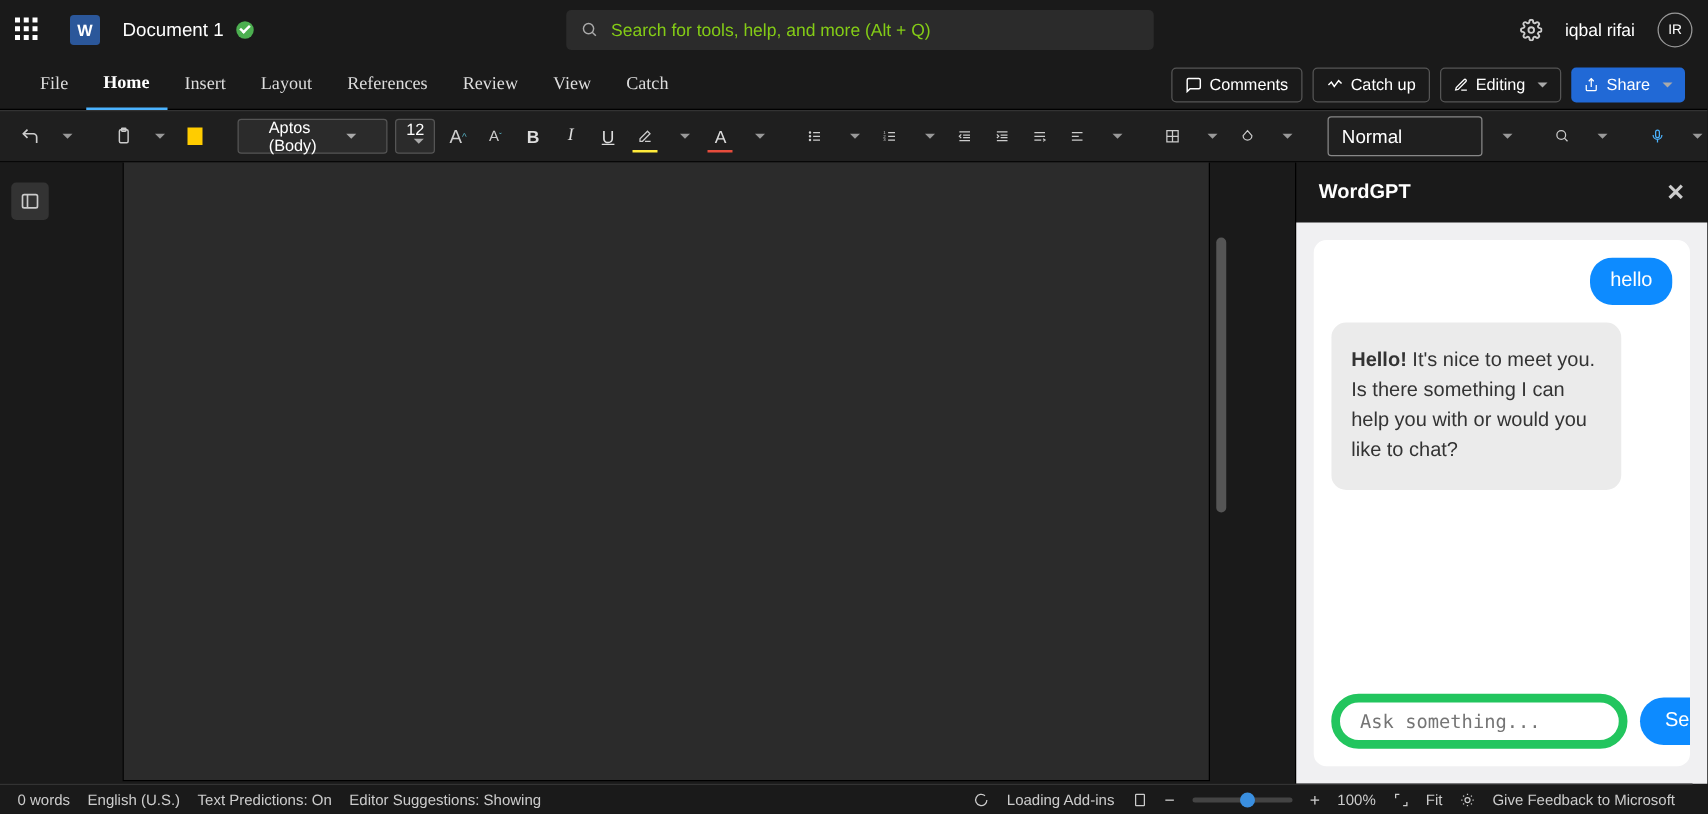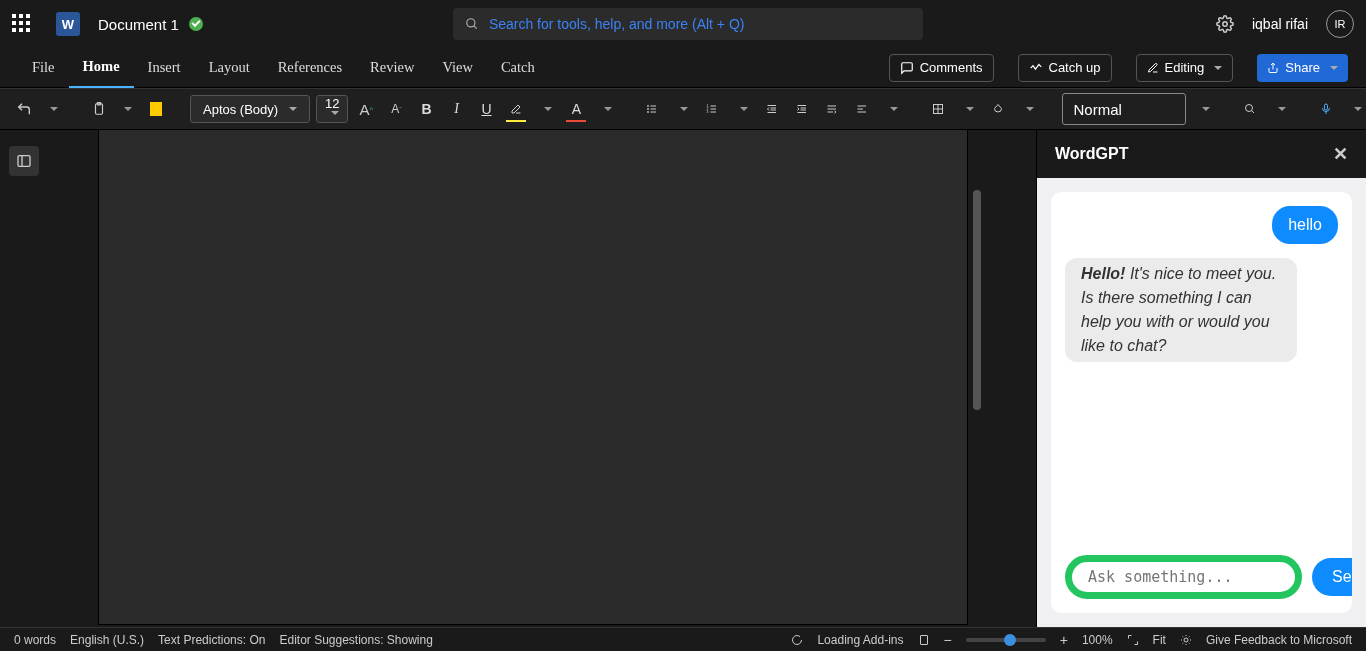--- a/index.html
+++ b/index.html
@@ -5,39 +5,39 @@
 * { box-sizing: border-box; margin: 0; padding: 0; }
 body { width: 1366px; height: 651px; background: #1a1a1a; font-family: "Segoe UI", Tahoma, sans-serif; color: #fff; overflow: hidden; position: relative; }
 .titlebar { height: 48px; display: flex; align-items: center; padding: 0 12px; background: #1a1a1a; }
 .waffle { width: 20px; height: 20px; display: grid; grid-template-columns: repeat(3,4px); grid-template-rows: repeat(3,4px); gap: 3px; cursor: pointer; }
 .waffle div { background:#fff; }
 .wordlogo { width: 24px; height: 24px; margin-left: 24px; background:#2b579a; color:#fff; display:flex; align-items:center; justify-content:center; font-weight:bold; font-size:13px; border-radius:3px; position:relative; }
 .wordlogo::before{content:"W";}
 .doctitle { margin-left: 18px; font-size: 15px; color:#fff; }
 .savedot { width:14px; height:14px; border-radius:50%; background:#4caf50; margin-left:10px; position:relative; }
 .savedot::after{content:""; position:absolute; width:6px; height:3px; border-left:2px solid #fff; border-bottom:2px solid #fff; transform:rotate(-45deg); top:3px; left:3px;}
-.searchwrap { margin-left: 250px; width:470px; height:32px; background:#2b2b2b; border-radius:4px; display:flex; align-items:center; padding:0 12px; color:#3b82f6; font-size:14px; }
+.searchwrap { margin-left: 250px; width:470px; height:32px; background:#2b2b2b; border-radius:4px; display:flex; align-items:center; padding:0 12px; color:#84cc16; font-size:14px; }
 .searchwrap .icon { margin-right:10px; }
 .titleright { margin-left:auto; display:flex; align-items:center; gap:18px; }
 .gearicon { cursor:pointer; }
 .username { font-size:14px; color:#fff; }
 .avatar { width:28px; height:28px; border:1px solid #999; border-radius:50%; display:flex; align-items:center; justify-content:center; font-size:11px; }
 
 .menubar { height:40px; display:flex; align-items:center; padding:0 18px; background:#1a1a1a; border-bottom:1px solid #000; }
 .menubar .tab { padding:0 14px; height:40px; display:flex; align-items:center; font-size:14.5px; color:#ddd; cursor:pointer;font-family:Liberation Serif, serif; }
 .menubar .tab.active { color:#fff; font-weight:600; border-bottom:2.5px solid #4bb3ff; }
-.menuright { margin-left:auto; display:flex; gap:24px; align-items:flex-start; }
+.menuright { margin-left:auto; display:flex; gap:8px; align-items:flex-start; }
 .btn-outline { border:1px solid #555; background:transparent; color:#fff; height:28px; padding:0 10px; border-radius:4px; display:flex; align-items:center; gap:6px; font-size:13px; cursor:pointer; }
 .btn-share { background:#2169d6; border:none; color:#fff; height:28px; padding:0 10px; border-radius:4px; display:flex; align-items:center; gap:6px; font-size:13px; cursor:pointer; }
 
 .ribbon { height: 42px; background:#1f1f1f; display:flex; align-items:center; padding:0 10px; gap:6px; border-top:1px solid #333; border-bottom:1px solid #000; }
 .rgrp { display:flex; align-items:center; gap:2px; }
 .rbtn { min-width:24px; height:28px; padding:0 6px; display:flex; align-items:center; justify-content:center; color:#ddd; cursor:pointer; font-size:14px; border-radius:3px; }
 .caretright::after{content:""; display:inline-block; margin-left:3px; border-top:4px solid #999; border-left:4px solid transparent; border-right:4px solid transparent;}
-.fontbox { height:28px; background:#2b2b2b; border:1px solid #555; border-radius:3px; display:flex; align-items:center; padding:0 12px; font-size:13px; min-width:120px; }
+.fontbox { height:28px; background:#2b2b2b; border:1px solid #555; border-radius:3px; display:flex; align-items:center; padding:0 24px; font-size:13px; min-width:120px; }
 .sizebox { height:28px; background:#2b2b2b; border:1px solid #555; border-radius:3px; display:flex; align-items:center; padding:0 8px; font-size:13px; width:44px;flex-direction:column; }
 .sep { width:1px; height:24px; background:#3a3a3a; margin:0 5px; }
 .stylebox { height:32px; border:1px solid #888; border-radius:3px; display:flex; align-items:center; padding:0 10px; font-size:15px; min-width:124px; background:#1f1f1f; }
 .yellow-square{width:12px;height:14px;background:#ffcc00;}
 .redA{position:relative;}
 .redA .ul{position:absolute;bottom:1px;left:2px;right:2px;height:2px;background:#e74c3c;}
 .highl{position:relative;}
 .highl .ul{position:absolute;bottom:1px;left:2px;right:2px;height:2px;background:#ffeb3b;}
 
 .workarea { position:absolute; top:130px; left:0; right:0; bottom:24px; display:flex; background:#1a1a1a; }
@@ -49,27 +49,27 @@
 .scrollthumb{position:absolute; top:60px; left:5px; width:8px; height:220px; background:#555; border-radius:4px;}
 
 .taskpane { width:330px; background:#1a1a1a; display:flex; flex-direction:column; border-left:1px solid #000; }
 .tphead { height:48px; display:flex; align-items:center; padding:0 18px; font-size:16px; font-weight:600; color:#fff;}
 .tphead .closex { margin-left:auto; font-size:18px; cursor:pointer; color:#ccc; }
 .tpbody { flex:1; background:#f0f0f2; padding:14px; display:flex; flex-direction:column; }
 .chatcard { flex:1; background:#fff; border-radius:10px; padding:14px; display:flex; flex-direction:column; position:relative; overflow:hidden;}
 .msglist{flex:1; overflow:auto;}
 .userbubble { align-self:flex-end; background:#0d8bff; color:#fff; padding:10px 16px; border-radius:18px; font-size:16px; max-width:80%; margin-left:auto; margin-bottom:14px; display:inline-block; float:right;}
 .clear{clear:both;}
-.botbubble { background:#ebebeb; color:#333; padding:4px 16px; border-radius:12px; font-size:16px; max-width:85%; line-height:1.5;font-style:italic; }
+.botbubble { background:#ebebeb; color:#333; padding:19px 16px; border-radius:12px; font-size:16px; max-width:85%; line-height:1.5; }
 .botbubble .lead{font-weight:600;}
 .inputrow { display:flex; gap:10px; margin-top:12px; align-items:center;}
 .askinput { flex:1; border:7px solid #22c55e; border-radius:22px; height:44px; padding:0 16px; font-size:15px; font-family:monospace; color:#888; outline:none;}
 .sendbtn { background:#0d8bff; color:#fff; border:none; border-radius:20px; height:38px; padding:0 20px; font-size:16px; cursor:pointer;}
 
-.statusbar { position:absolute; bottom:0; left:0; right:0; height:24px; background:#1a1a1a; border-top:1px solid #333; display:flex; align-items:center; font-size:12px; color:#ccc; padding:0 14px; gap:14px;}
+.statusbar { position:absolute; bottom:0; left:0; right:12px; height:24px; background:#1a1a1a; border-top:1px solid #333; display:flex; align-items:center; font-size:12px; color:#ccc; padding:0 14px; gap:14px;}
 .statusbar .spacer{flex:1;}
 .zoomslider { width:80px; height:4px; background:#444; position:relative; border-radius:2px;}
 .zoomslider .knob{position:absolute; top:-4px; left:38px; width:12px; height:12px; background:#3a8fe0; border-radius:50%;}
 svg{display:block;}
 .caretdn{display:inline-block;border-top:4px solid #aaa;border-left:4px solid transparent;border-right:4px solid transparent;margin-left:4px;}
 </style>
 </head>
 <body>
 
 <div class="titlebar">

